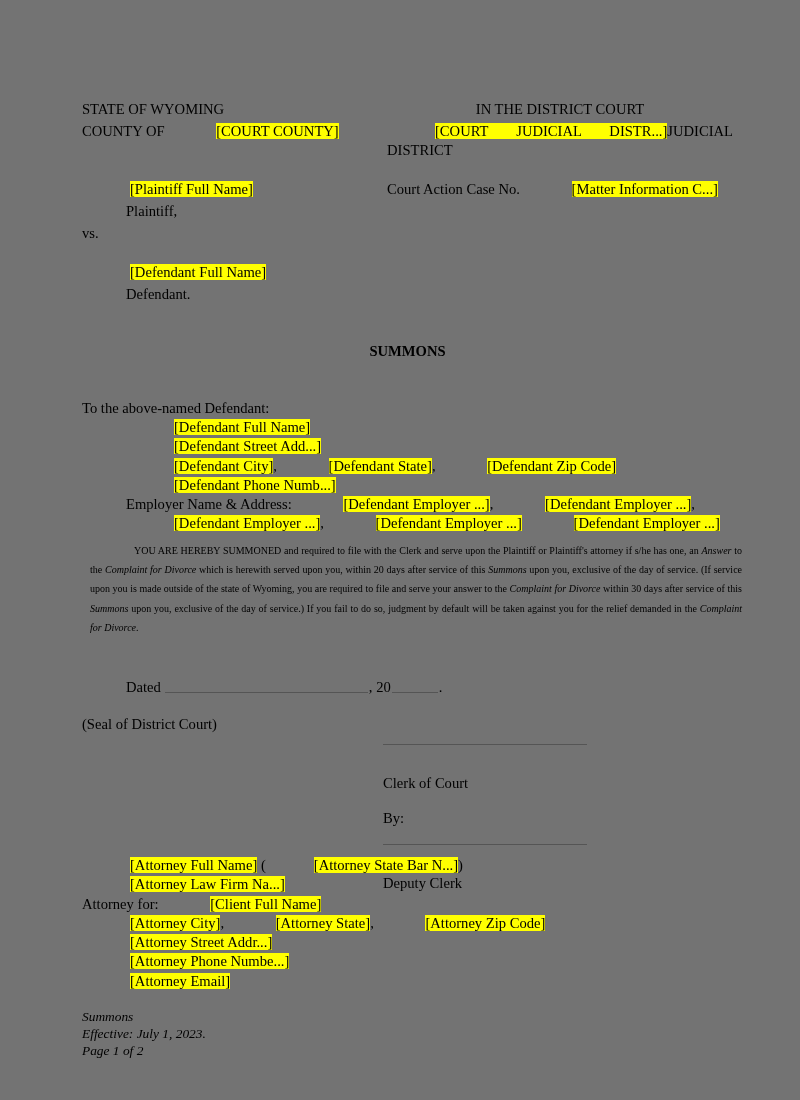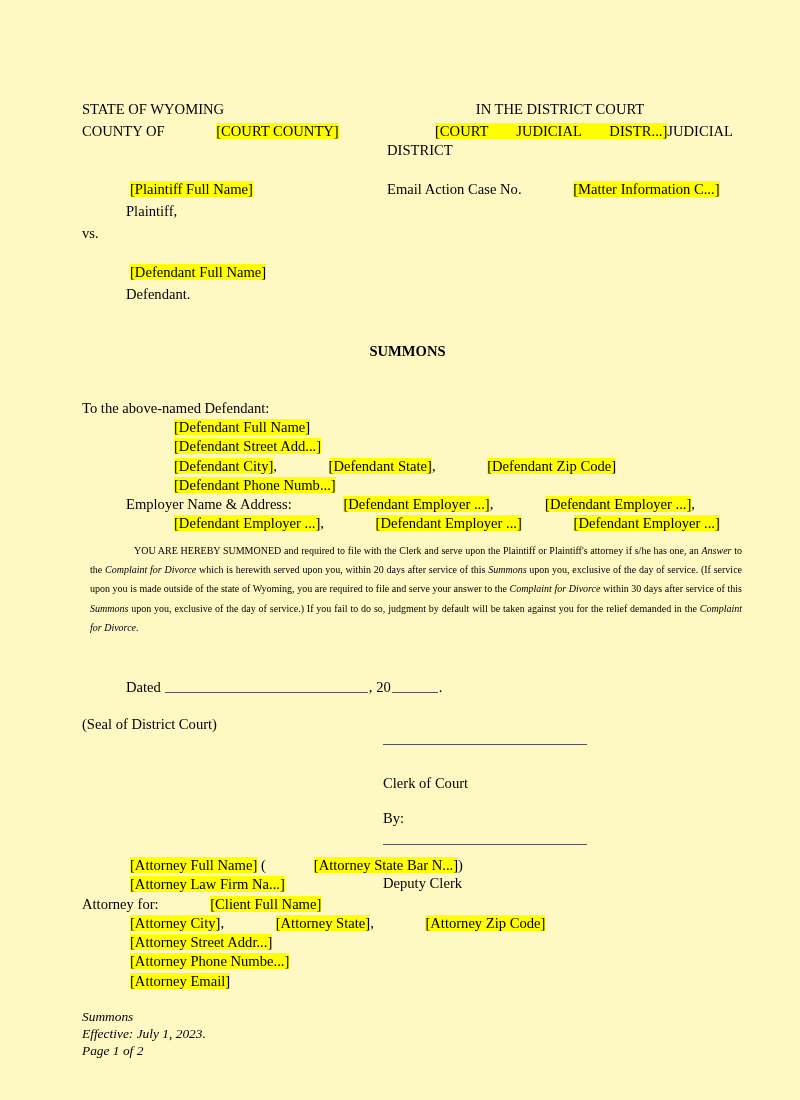--- a/index.html
+++ b/index.html
@@ -13,21 +13,21 @@
     position: relative;
     font-family: "Liberation Serif", "DejaVu Serif", serif;
     color: #000000;
     -webkit-font-smoothing: antialiased;
   }
   .page {
     position: absolute;
     left: 0; top: 0;
     width: 800px;
     height: 1100px;
-    background: #fef9c3;
+    background: #737373;
     overflow: hidden;
   }
 
   
   .t    { font-size: 14.6px; line-height: 19px; }
   .hl   { background: #FFFF00; margin-left: 48px; }
   .it   { font-style: italic; }
 
   
   .caption {
@@ -185,21 +185,21 @@
         <div class="justify-line"><span class="hl">[COURT   JUDICIAL   DISTR...]</span><span>JUDICIAL</span></div>
         <div>DISTRICT</div>
       </div>
     </div>
 
     <div class="cap-row party-block">
       <div class="cap-left t">
         <span class="hl">[Plaintiff Full Name]</span>
       </div>
       <div class="cap-right t">
-        <span>Email Action Case No. </span><span class="hl">[Matter Information C...]</span>
+        <span>Court Action Case No. </span><span class="hl">[Matter Information C...]</span>
       </div>
     </div>
 
     <div class="cap-row">
       <div class="cap-left t indent-1">Plaintiff,</div>
       <div class="cap-right t"></div>
     </div>
 
     <div class="cap-row">
       <div class="cap-left t">vs.</div>

